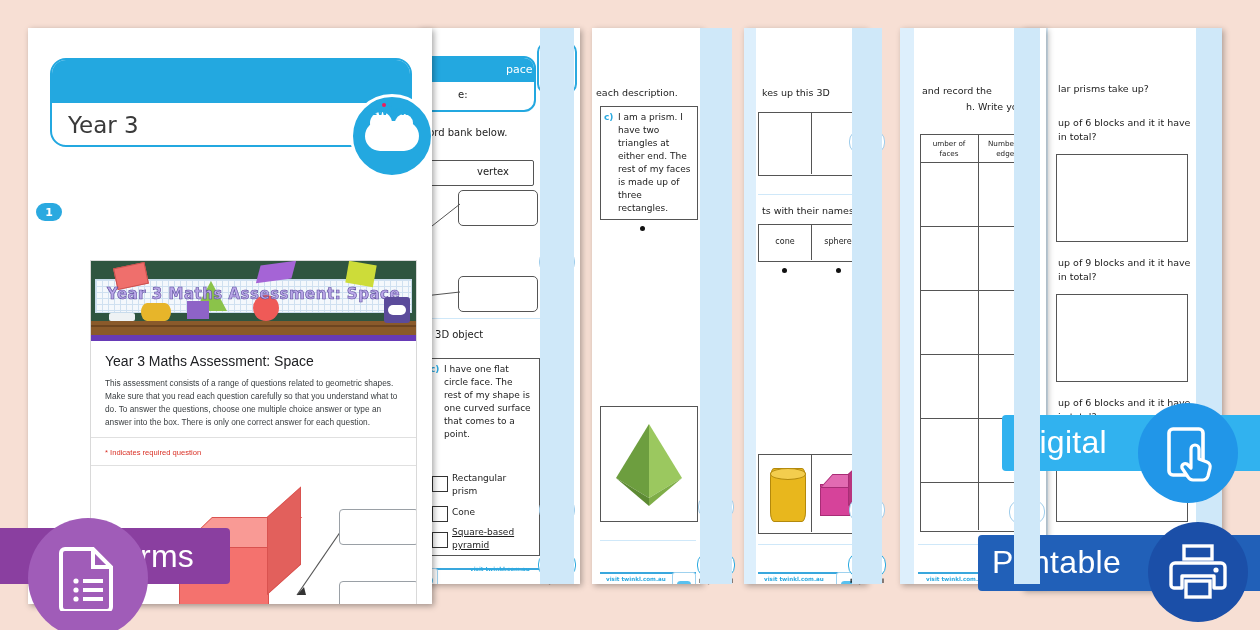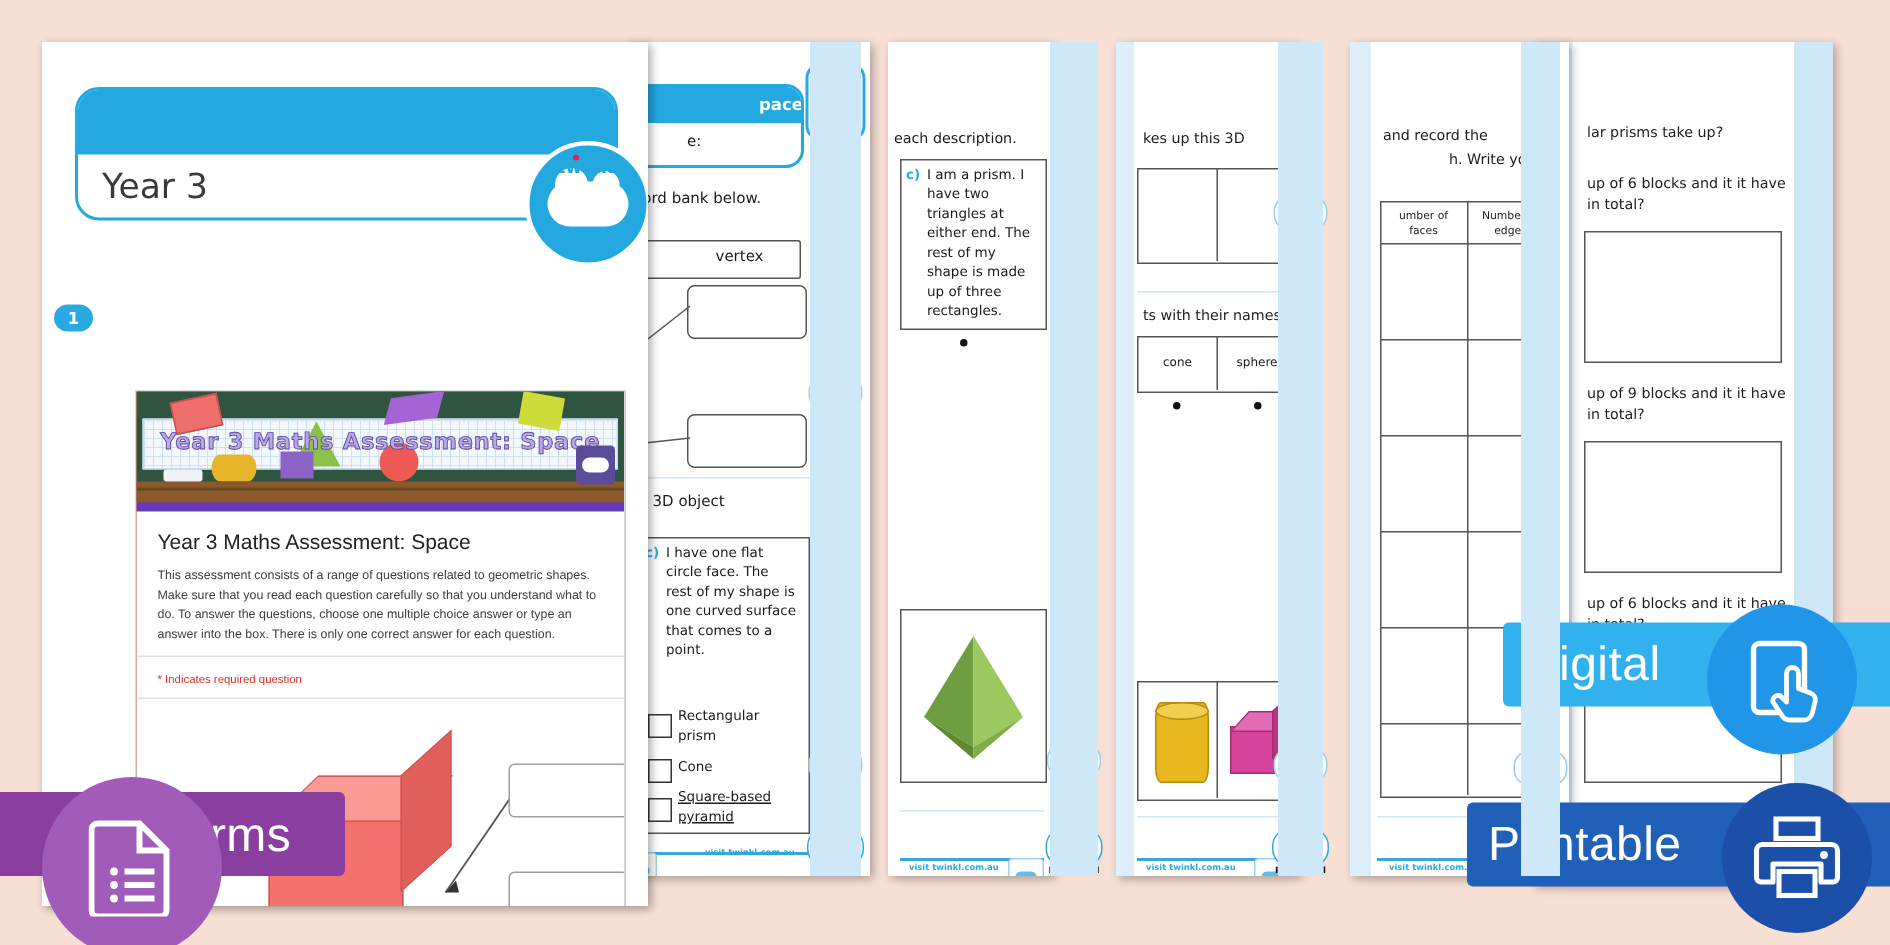--- a/index.html
+++ b/index.html
@@ -68,21 +68,21 @@
     font-family:"DejaVu Sans", sans-serif;
   }
   .p1-objective{
     position:absolute;left:42px;top:172px;width:320px;
     font-family:"DejaVu Sans", sans-serif;font-size:11.2px;line-height:1.42;color:#2b2b2b;
   }
 
   
   .form-shot{
     position:absolute;left:62px;top:232px;width:325px;height:344px;
-    background:#c2410c;border:1px solid #d9d9d9;overflow:hidden;
+    background:#15803d;border:1px solid #d9d9d9;overflow:hidden;
   }
   .fs-banner{position:absolute;left:0;top:0;width:100%;height:74px;background:#31503a;overflow:hidden;}
   .fs-board{position:absolute;left:0;top:0;width:100%;height:64px;background:#2f5540;}
   .fs-grid{
     position:absolute;left:4px;top:18px;right:4px;height:32px;background:#f4f8fc;
     background-image:linear-gradient(#cfe0f0 1px,transparent 1px),linear-gradient(90deg,#cfe0f0 1px,transparent 1px);
     background-size:6px 6px;border:1px solid #c9dcec;
   }
   .fs-banner-title{
     position:absolute;left:0;right:0;top:24px;text-align:center;
@@ -296,21 +296,21 @@
   <div class="mark-pill" style="left:867px;top:498px;"></div>
   <div class="mark-label" style="left:867px;top:521px;">3 marks</div>
   <div class="pagetotal-pill" style="left:867px;top:552px;"></div>
   <div class="mark-label" style="left:867px;top:578px;">Page Total</div>
 
   <div class="wsheet" id="page3" style="left:592px;top:28px;width:110px;height:556px;">
     <div class="ws-text" style="left:4px;top:58px;width:104px;font-size:9.5px;">each description.</div>
 
     <div class="qbox" style="left:8px;top:78px;width:96px;height:112px;"></div>
     <div class="ws-text qlabel" style="left:12px;top:83px;font-size:9px;">c)</div>
-    <div class="ws-text" style="left:26px;top:83px;width:74px;font-size:9px;">I am a prism. I have two triangles at either end. The rest of my shape is made up of three rectangles.</div>
+    <div class="ws-text" style="left:26px;top:83px;width:74px;font-size:9px;">I am a prism. I have two triangles at either end. The rest of my faces is made up of three rectangles.</div>
 
     <div class="bullet" style="left:48px;top:198px;"></div>
 
     <div class="qbox" style="left:8px;top:378px;width:96px;height:114px;"></div>
     <svg style="position:absolute;left:20px;top:392px;" width="74" height="88" viewBox="0 0 74 88">
       <polygon points="37,4 4,58 37,78" fill="#6d9e3f"></polygon>
       <polygon points="37,4 70,58 37,78" fill="#9bc85f"></polygon>
       <polygon points="4,58 37,86 37,78" fill="#5d8a33"></polygon>
       <polygon points="70,58 37,86 37,78" fill="#7fae48"></polygon>
     </svg>
@@ -326,21 +326,21 @@
   <div class="marks-col" style="left:700px;top:28px;width:32px;height:556px;z-index:1;"></div>
   <div class="mark-pill" style="left:716px;top:495px;"></div>
   <div class="mark-label" style="left:716px;top:518px;">3 marks</div>
   <div class="pagetotal-pill" style="left:716px;top:552px;"></div>
   <div class="mark-label" style="left:716px;top:578px;">Page Total</div>
 
   <div class="wsheet" id="page2" style="left:418px;top:28px;width:162px;height:556px;">
 
     <div style="position:absolute;left:-18px;top:28px;width:132px;height:52px;border:2px solid #23a8e0;border-top-right-radius:12px;border-bottom-right-radius:12px;background:#fff;overflow:hidden;">
       <div style="position:absolute;left:0;top:0;right:0;height:24px;background:#23a8e0;"></div>
-      <div class="ws-text" style="left:56px;top:4px;font-size:11px;color:#fff;font-weight:bold;padding-left:48px;">pace</div>
+      <div class="ws-text" style="left:56px;top:4px;font-size:11px;color:#fff;font-weight:normal;padding-left:48px;">pace</div>
       <div class="ws-text" style="left:56px;top:30px;font-size:10px;">e:</div>
     </div>
 
     <div class="ws-text" style="left:2px;top:98px;width:150px;font-size:10px;">word bank below.</div>
 
     <div class="qbox" style="left:-12px;top:132px;width:126px;height:24px;border-radius:2px;"></div>
     <div class="ws-text" style="left:40px;top:137px;width:70px;font-size:10px;text-align:center;">vertex</div>
 
     <div class="qbox" style="left:40px;top:162px;width:78px;height:34px;border-radius:5px;"></div>
     <div class="qbox" style="left:40px;top:248px;width:78px;height:34px;border-radius:5px;"></div>

